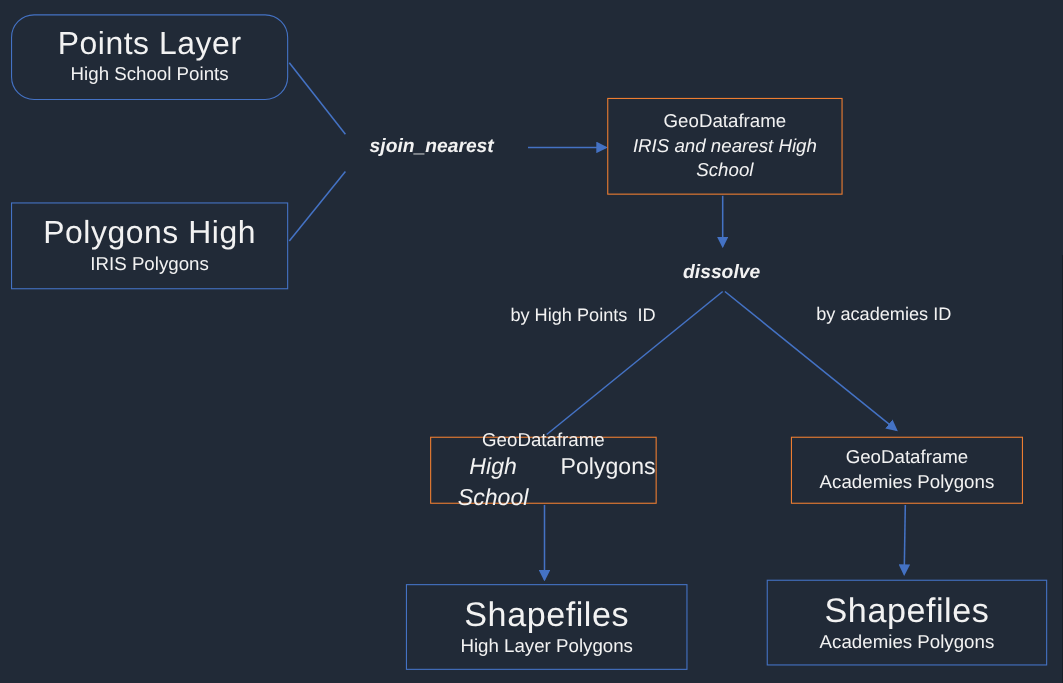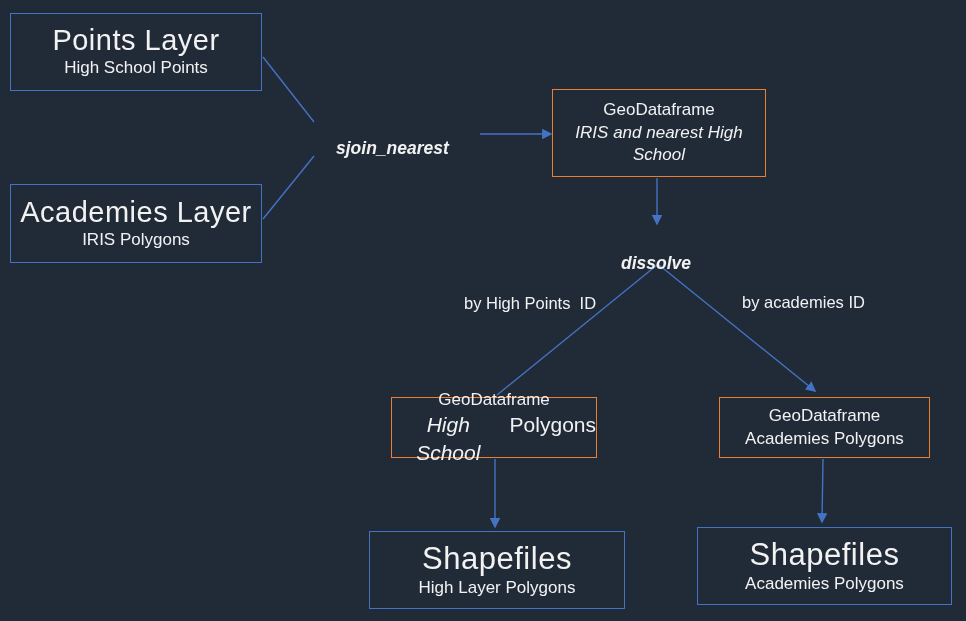--- a/index.html
+++ b/index.html
@@ -47,21 +47,20 @@
   .sub-row  { display: flex; gap: 5px; justify-content: center; font-size: 21px; line-height: 1.32; }
   .italic   { font-style: italic; }
 
   .node .pad-wrap { padding: 0 12px; }
 
   .float-label {
     position: absolute;
     z-index: 2;
     color: var(--text-color);
     white-space: pre;
-    margin-top: 16px;
   }
   .func-label { font-size: 17.5px; font-weight: bold; font-style: italic; }
   .by-label   { font-size: 16.5px; }
 </style>
 </head>
 <body>
 
 <div id="canvas">
 
   <svg id="connectors" viewBox="0 0 966 621" xmlns="http://www.w3.org/2000/svg">
@@ -73,27 +72,27 @@
     <line class="connector" x1="263" y1="57" x2="314" y2="122"></line>
     <line class="connector" x1="263" y1="219" x2="314" y2="156"></line>
     <line class="connector" x1="480" y1="134" x2="551" y2="134" marker-end="url(#arrowhead)"></line>
     <line class="connector" x1="657" y1="178" x2="657" y2="224" marker-end="url(#arrowhead)"></line>
     <line class="connector" x1="657" y1="265" x2="497" y2="395"></line>
     <line class="connector" x1="659" y1="265" x2="815" y2="391" marker-end="url(#arrowhead)"></line>
     <line class="connector" x1="495" y1="459" x2="495" y2="527" marker-end="url(#arrowhead)"></line>
     <line class="connector" x1="823" y1="459" x2="822" y2="522" marker-end="url(#arrowhead)"></line>
   </svg>
 
-  <div class="node" style="left:10px; top:13px; width:252px; height:78px;">
+  <div class="node" style="left:10px; top:13px; width:252px; height:78px;border-radius:21px;">
     <div class="title-lg">Points Layer</div>
     <div class="sub">High School Points</div>
   </div>
 
   <div class="node" style="left:10px; top:184px; width:252px; height:79px;">
-    <div class="title-lg">Academies Layer</div>
+    <div class="title-lg">Polygons High</div>
     <div class="sub">IRIS Polygons</div>
   </div>
 
   <div class="node orange" style="left:552px; top:89px; width:214px; height:88px;">
     <div class="pad-wrap">
       <div class="title-sm">GeoDataframe</div>
       <div class="sub italic">IRIS and nearest High School</div>
     </div>
   </div>
 

